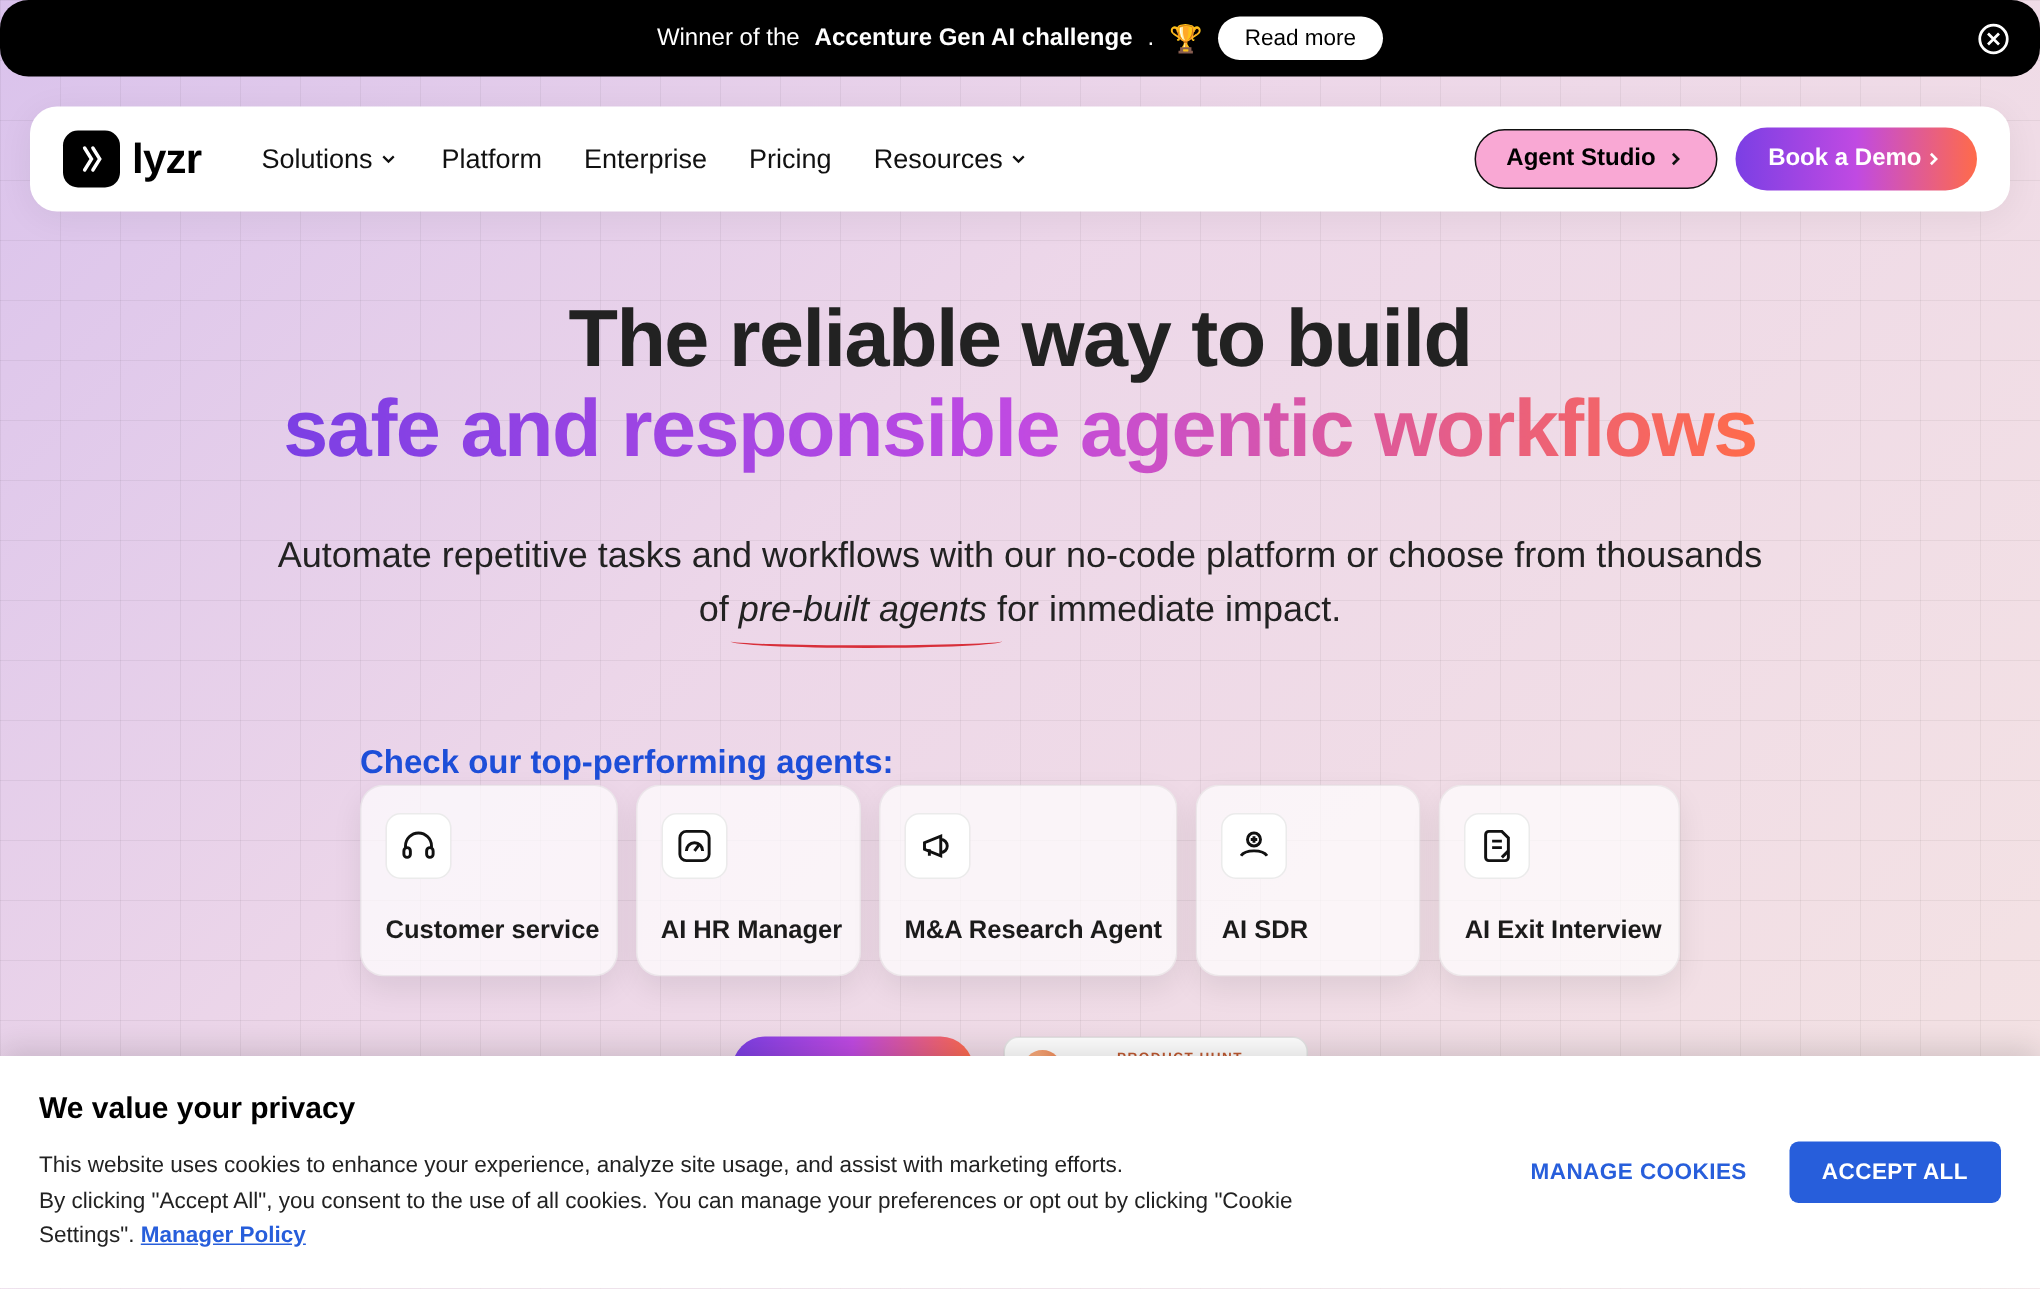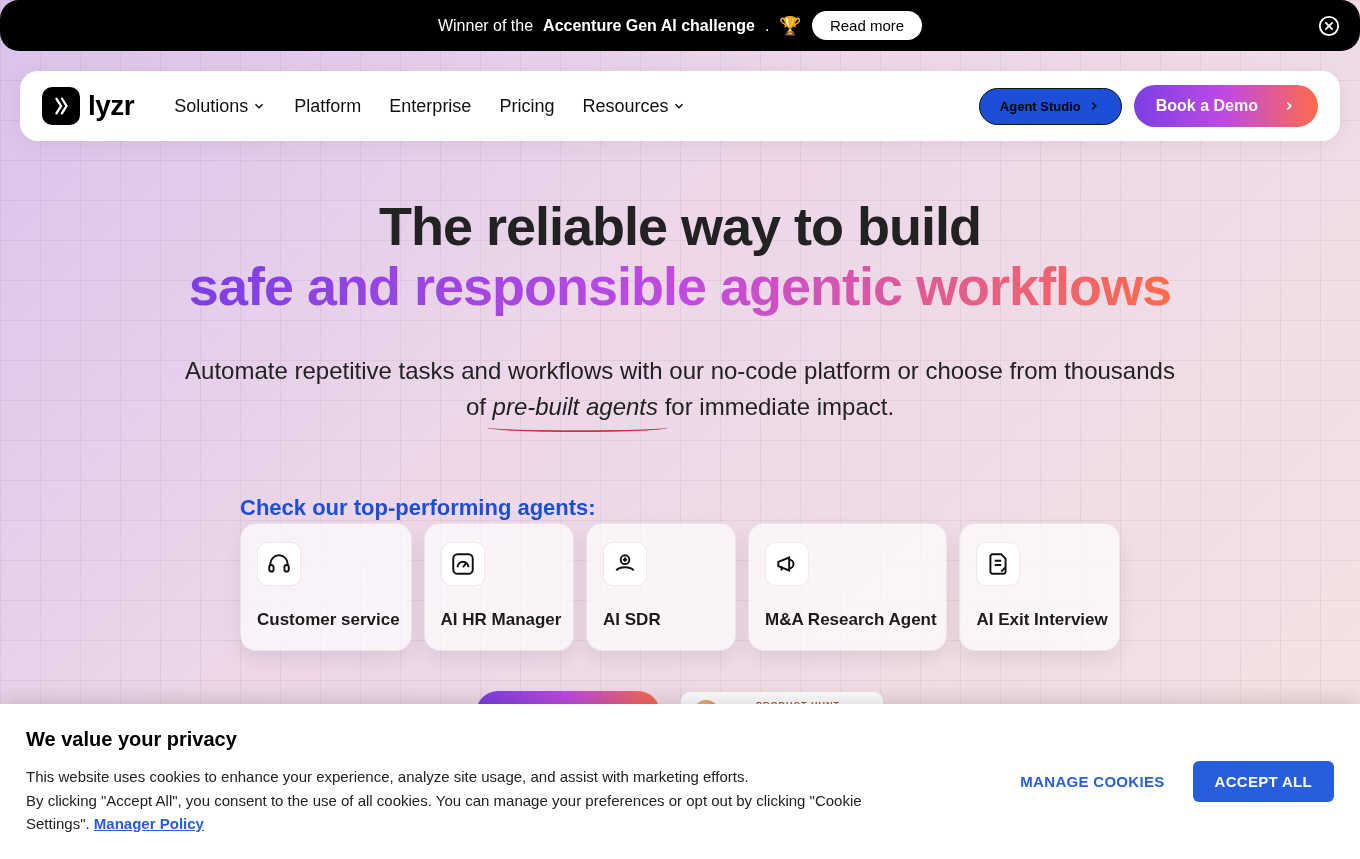--- a/index.html
+++ b/index.html
@@ -60,27 +60,27 @@
     display:flex; align-items:center; justify-content:center; color:#fff;
   }
   .logo-text { font-weight:700; font-size:28px; color:#000; letter-spacing:-0.5px; }
 
   .nav-links { display:flex; gap:28px; align-items:center; }
   .nav-link { color:#111; font-size:18px; cursor:pointer; display:flex; align-items:center; gap:4px; }
   .nav-link .chev { display:inline-flex; }
 
   .nav-cta { margin-left:auto; display:flex; gap:12px; align-items:center; }
   .btn-outline {
-    background:#1d4ed8; border:1.5px solid #111; border-radius:999px;
-    padding:10px 20px; font-weight:700; font-size:13px; cursor:pointer;
+    background:#f9a8d4; border:1.5px solid #111; border-radius:999px;
+    padding:10px 20px; font-weight:700; font-size:16px; cursor:pointer;
     display:flex; align-items:center; gap:6px;
   }
   .btn-gradient {
     border:none; border-radius:999px; padding:12px 22px; font-weight:700;
-    font-size:16px; color:#fff; cursor:pointer; display:flex; align-items:center; gap:24px;
+    font-size:16px; color:#fff; cursor:pointer; display:flex; align-items:center; gap:1px;
     background:linear-gradient(90deg,#7b3fe4 0%, #c04ae2 50%, #ff6b4a 100%);
   }
 
   
   .hero { position:relative; z-index:1; text-align:center; margin-top:55px; padding:0 80px; }
   .hero h1 { font-size:54px; font-weight:800; color:#222; letter-spacing:-1px; line-height:1.12; }
   .hero h1 .grad {
     background:linear-gradient(90deg,#7b3fe4,#c04ae2,#ff6b4a);
     -webkit-background-clip:text; background-clip:text; color:transparent;
     display:inline-block;
@@ -241,37 +241,37 @@
               <path d="M7 15a5 5 0 0110 0"></path>
               <path d="M12 15l3-4"></path>
           </svg>
         </div>
         <div class="agent-label">AI HR Manager</div>
       </div>
 
       <div class="agent-card">
         <div class="agent-icon">
           <svg width="26" height="26" viewBox="0 0 24 24" fill="none" stroke="#111" stroke-width="1.8">
+            <path d="M4 10v4l10 4V6L4 10z"></path>
+              <path d="M14 8a4 4 0 010 8"></path>
+              <path d="M7 14v4"></path>
+          </svg>
+        </div>
+        <div class="agent-label">M&amp;A Research Agent</div>
+      </div>
+
+      <div class="agent-card">
+        <div class="agent-icon">
+          <svg width="26" height="26" viewBox="0 0 24 24" fill="none" stroke="#111" stroke-width="1.8">
             <circle cx="12" cy="8" r="4"></circle>
               <path d="M10 8h4M12 6v4"></path>
               <path d="M4 18c2-3 6-3 8-3s6 0 8 3"></path>
           </svg>
         </div>
         <div class="agent-label">AI SDR</div>
-      </div>
-
-      <div class="agent-card">
-        <div class="agent-icon">
-          <svg width="26" height="26" viewBox="0 0 24 24" fill="none" stroke="#111" stroke-width="1.8">
-            <path d="M4 10v4l10 4V6L4 10z"></path>
-              <path d="M14 8a4 4 0 010 8"></path>
-              <path d="M7 14v4"></path>
-          </svg>
-        </div>
-        <div class="agent-label">M&amp;A Research Agent</div>
       </div>
 
       <div class="agent-card">
         <div class="agent-icon">
           <svg width="26" height="26" viewBox="0 0 24 24" fill="none" stroke="#111" stroke-width="1.8">
             <path d="M7 3h8l4 4v12a2 2 0 01-2 2H7a2 2 0 01-2-2V5a2 2 0 012-2z"></path>
               <path d="M9 9h6M9 13h6"></path>
               <path d="M15 19l4-4"></path>
           </svg>
         </div>

